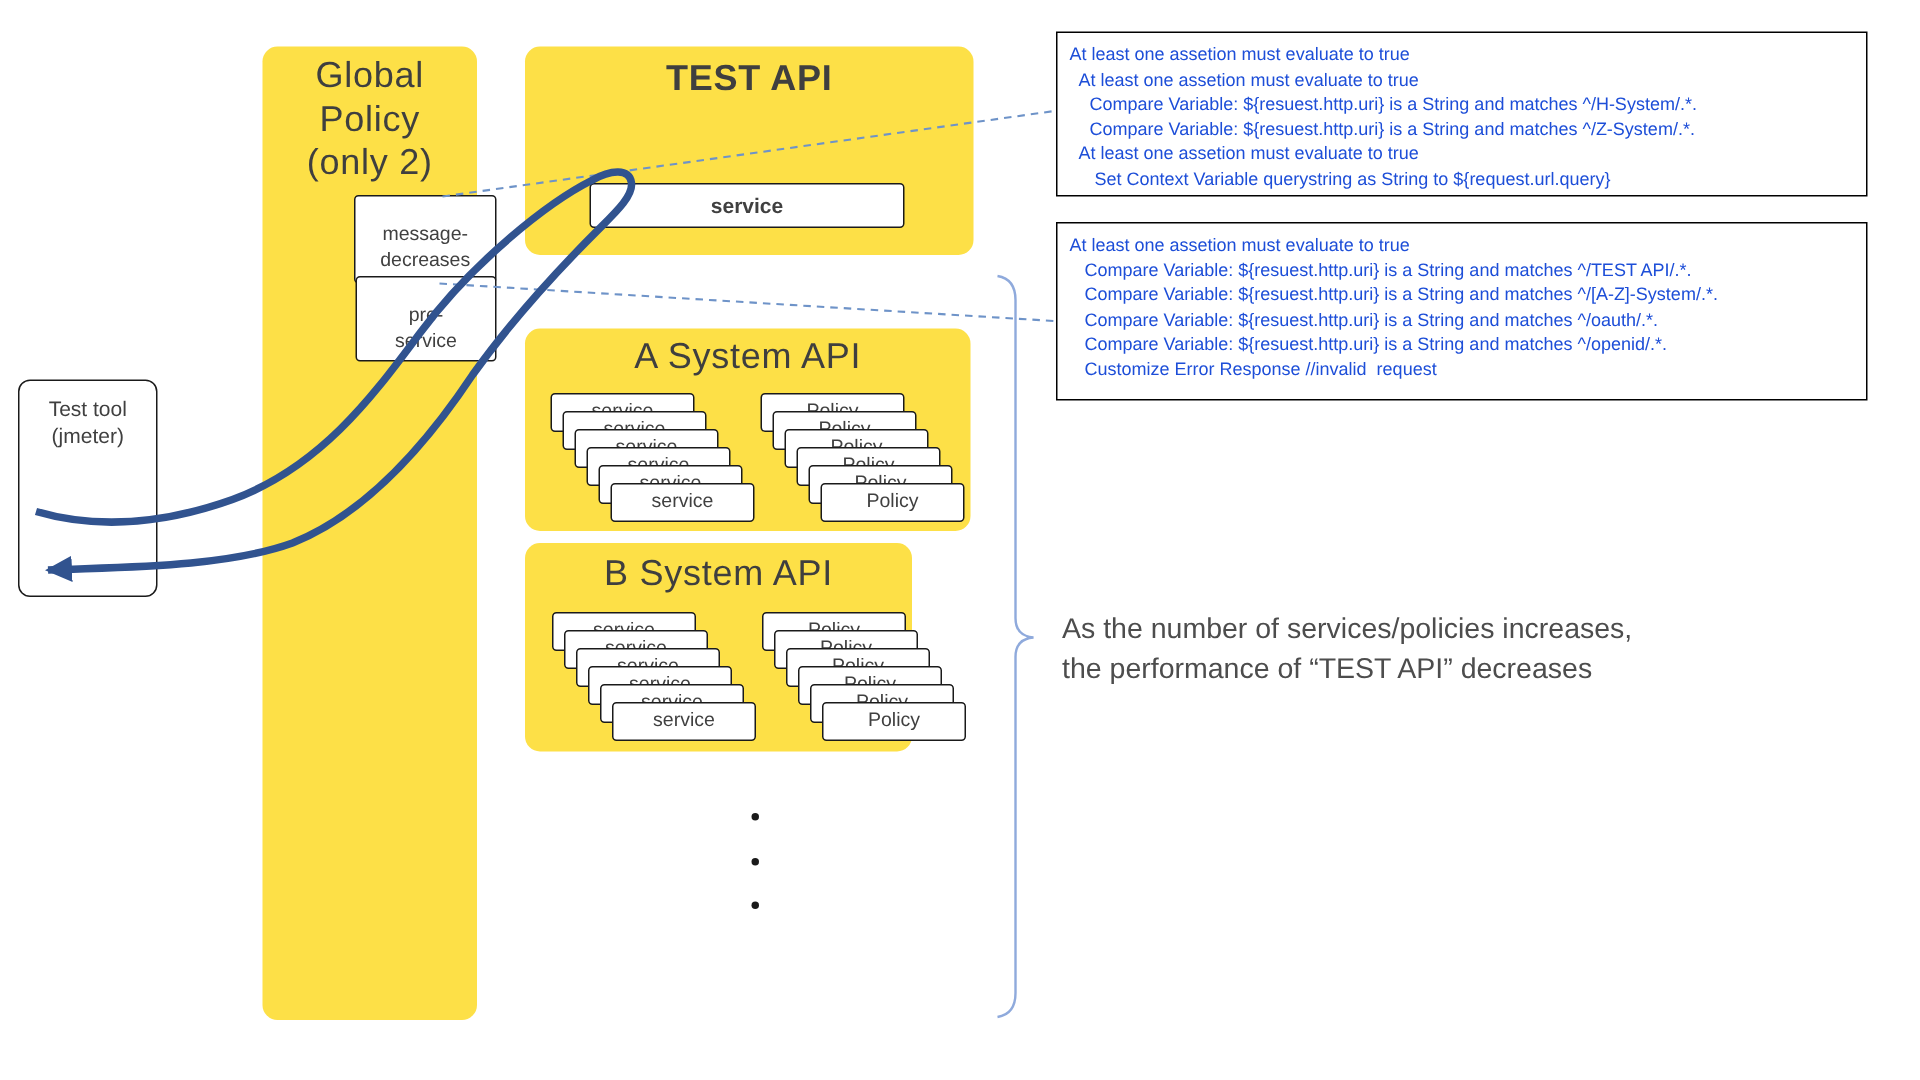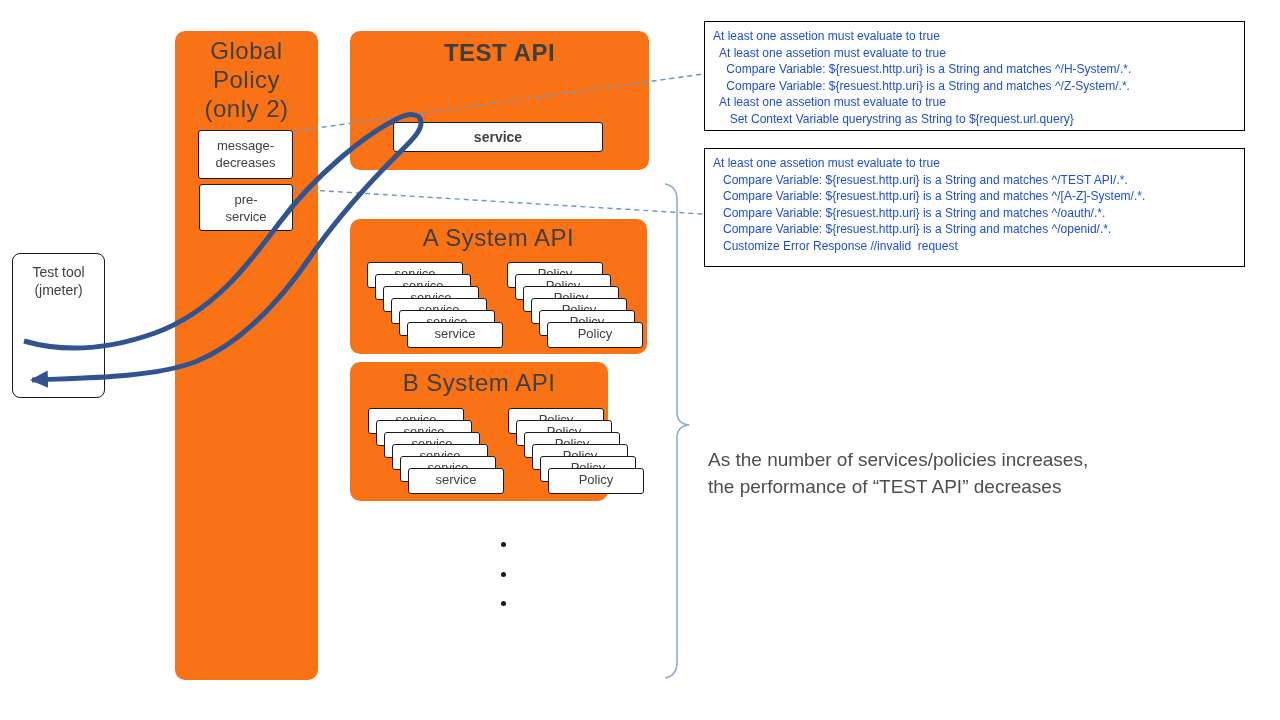--- a/index.html
+++ b/index.html
@@ -1,34 +1,34 @@
 <!DOCTYPE html>
 <html><head>
 <meta charset="utf-8">
 <style>
   html,body{margin:0;padding:0;background:#fff;}
   .canvas{position:relative;width:1280px;height:720px;overflow:hidden;background:#fff;
           font-family:"Liberation Sans", sans-serif;color:#3f3f3f;}
-  .panel{position:absolute;background:#f97316;border-radius:10px;}
+  .panel{position:absolute;background:#fde047;border-radius:10px;}
   .panel-title{position:absolute;width:100%;text-align:center;font-size:24px;
                letter-spacing:0.5px;color:#3f3f3f;line-height:29px;}
   .wbox{position:absolute;background:#fff;border:1px solid #1a1a1a;border-radius:3px;
         text-align:center;color:#404040;}
-  .two-line{font-size:13px;line-height:17px;padding-top:6px;}
+  .two-line{font-size:13px;line-height:17px;padding-top:16px;margin-left:38px;}
   .service-box{font-size:14px;line-height:28px;}
   .testtool{position:absolute;left:12px;top:253px;width:93px;height:145px;background:#fff;
             border:1px solid #1a1a1a;border-radius:8px;text-align:center;color:#404040;
             font-size:14px;line-height:18px;padding-top:9px;box-sizing:border-box;}
   .stack{position:absolute;width:140px;height:92px;}
   .stack-box{position:absolute;width:94px;height:24px;background:#fff;border:1px solid #1a1a1a;
              border-radius:3px;text-align:center;font-size:13px;line-height:22px;color:#404040;}
   .assert-box{position:absolute;left:704px;width:541px;background:#fff;border:1px solid #000;
               box-sizing:border-box;padding:6px 8px 0 8px;}
   .assert-line{white-space:pre;font-size:12px;line-height:16.5px;color:#1d4ed8;}
-  .annotation{position:absolute;left:708px;top:406px;font-size:19px;line-height:27px;color:#4d4d4d;margin-top:40px;}
+  .annotation{position:absolute;left:708px;top:406px;font-size:19px;line-height:27px;color:#4d4d4d;}
   .dot{position:absolute;width:5px;height:5px;border-radius:50%;background:#1a1a1a;}
   .overlay{position:absolute;left:0;top:0;z-index:50;pointer-events:none;}
 </style>
 </head>
 <body>
 
 <div class="canvas">
 
   <div class="panel" style="left:175px;top:31px;width:143px;height:649px;">
     <div class="panel-title" style="top:5px;">

